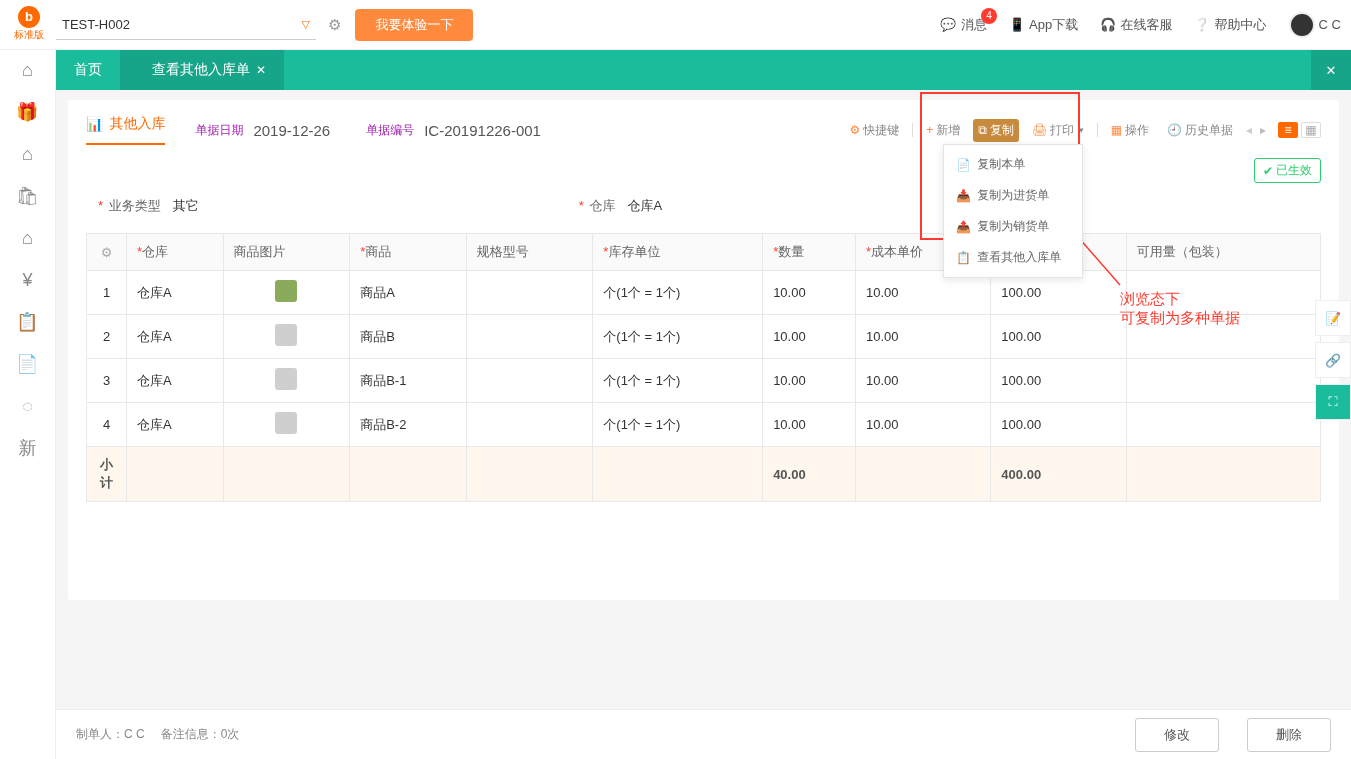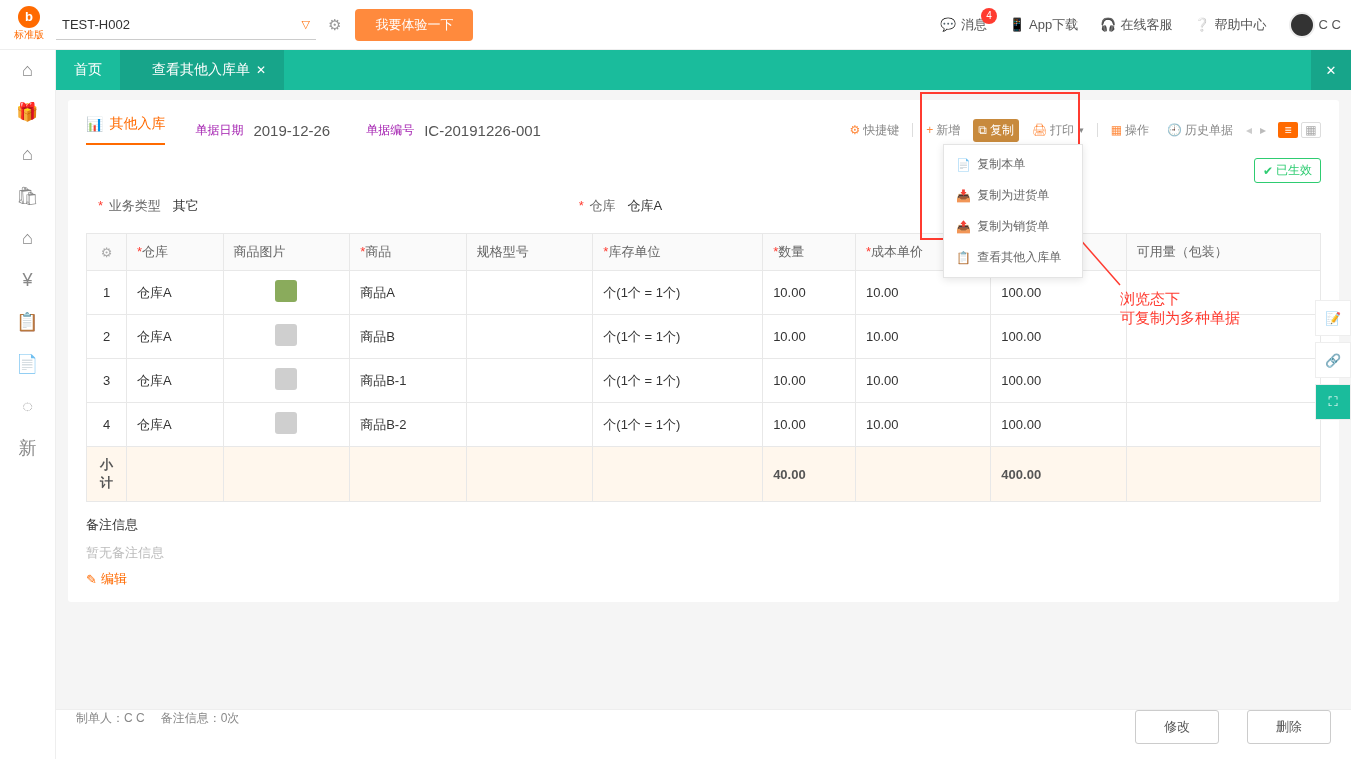--- a/index.html
+++ b/index.html
@@ -67,21 +67,21 @@
 tr.subtotal td { background: #fff7ed; font-weight: bold; color: #555; }
 .img-thumb { width: 22px; height: 22px; border-radius: 3px; display: inline-block; }
 .img-thumb.green { background: #8aab5c; }
 .img-thumb.grey { background: #cfcfcf; }
 
 .remark-section { padding: 14px 18px; font-size: 13px; }
 .remark-title { color: #333; margin-bottom: 10px; }
 .remark-empty { color: #bbb; margin-bottom: 8px; }
 .edit-link { color: #ff6a00; display: flex; align-items: center; gap: 4px; }
 
-.footer-bar { height: 50px; background: #fff; border-top: 1px solid #eee; display: flex; align-items: flex-start; padding: 0 20px; position: fixed; bottom: 0; left: 56px; right: 0; }
+.footer-bar { height: 50px; background: #fff; border-top: 1px solid #eee; display: flex; align-items: center; padding: 0 20px; position: fixed; bottom: 0; left: 56px; right: 0; }
 .footer-info { color: #888; font-size: 12px; display: flex; gap: 16px; }
 .footer-actions { margin-left: auto; display: flex; gap: 28px; }
 .fbtn { padding: 7px 28px; border: 1px solid #ccc; background: #fff; border-radius: 3px; font-size: 13px; color: #555; }
 
 .dropdown-menu { position: absolute; top: 44px; background: #fff; border: 1px solid #e4e4e4; box-shadow: 0 2px 8px rgba(0,0,0,0.1); z-index: 50; width: 140px; padding: 4px 0; }
 .dropdown-item { padding: 7px 12px; font-size: 12px; display: flex; align-items: center; gap: 6px; color: #666; }
 .dropdown-item .ic { color: #ff8a3d; }
 
 .right-tools { position: fixed; right: 0; top: 300px; display: flex; flex-direction: column; gap: 6px; }
 .rt { width: 36px; height: 36px; display: flex; align-items: center; justify-content: center; background: #fff; border: 1px solid #eee; color: #999; }
@@ -319,28 +319,20 @@
                   <td></td>
   <td>40.00</td>
   <td></td>
   <td>400.00</td>
   <td></td>
                 </tr>
               </tbody>
           </table>
         </div>
 
-        <div class="remark-section">
-          <div class="remark-title">备注信息</div>
-          <div class="remark-empty">暂无备注信息</div>
-          <div class="edit-link">
-            <span>✎</span>
-            <span>编辑</span>
-          </div>
-        </div>
       </div>
     </div>
   </div>
 </div>
 
 <div class="footer-bar">
   <div class="footer-info">
     <span><span>制单人：</span><span>C C</span></span>
     <span><span>备注信息：</span><span>0次</span></span>
   </div>

